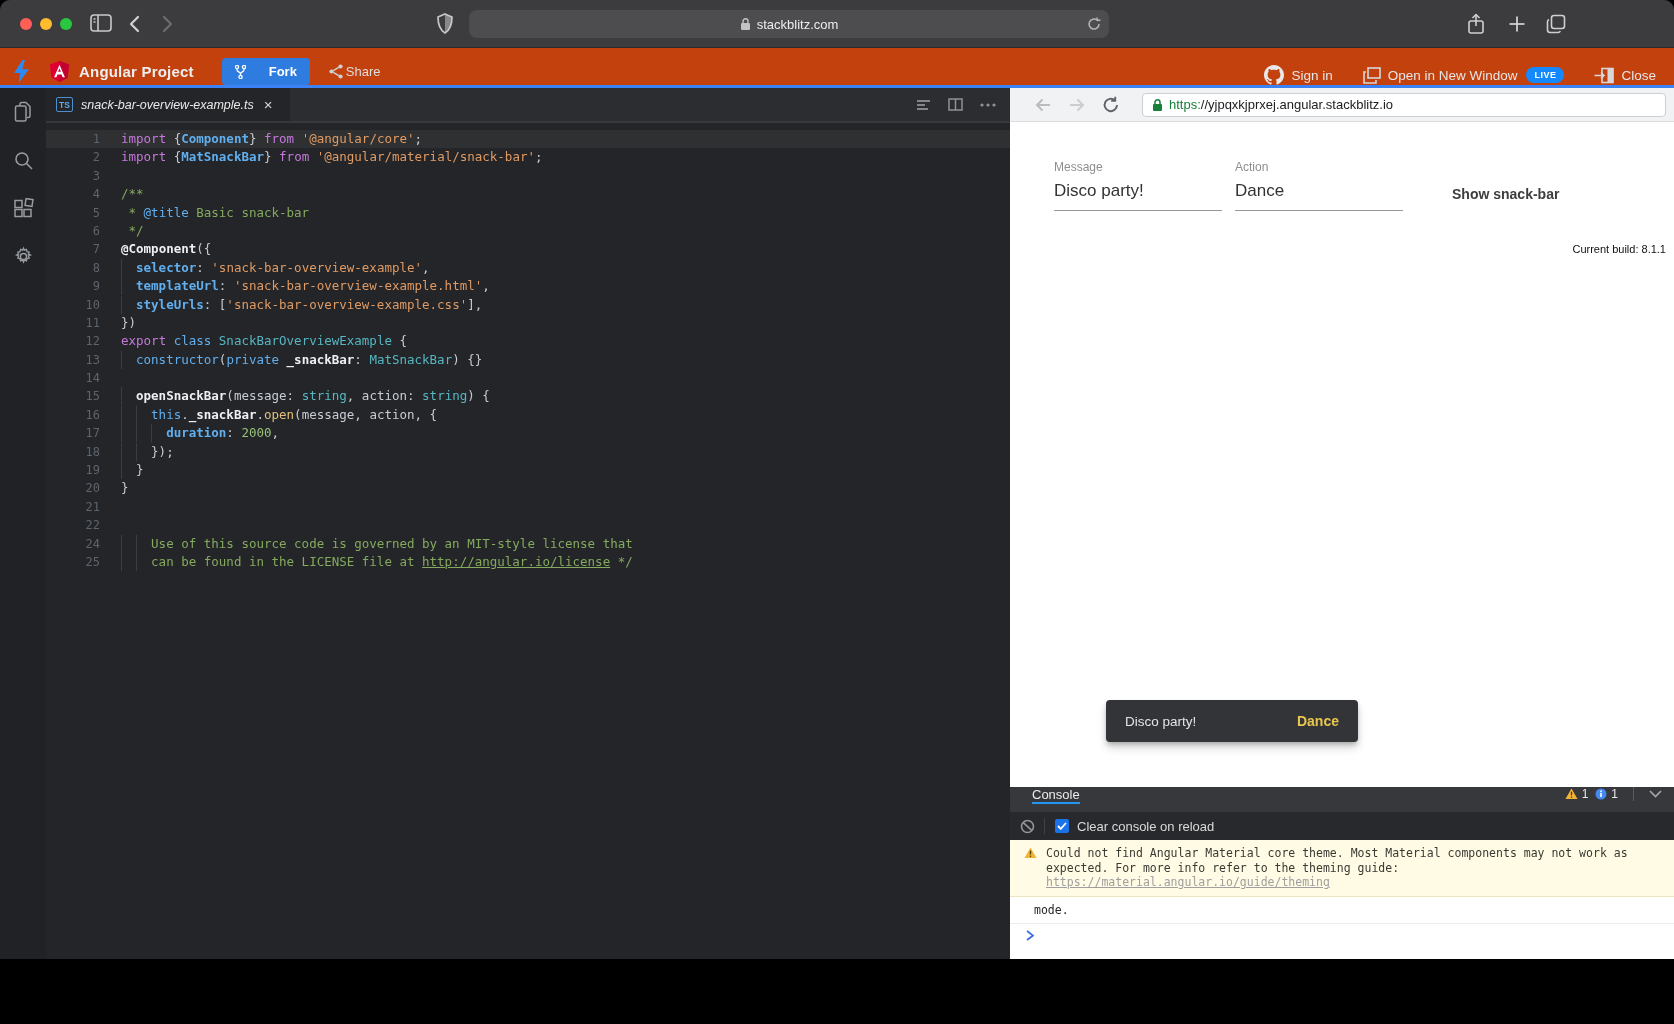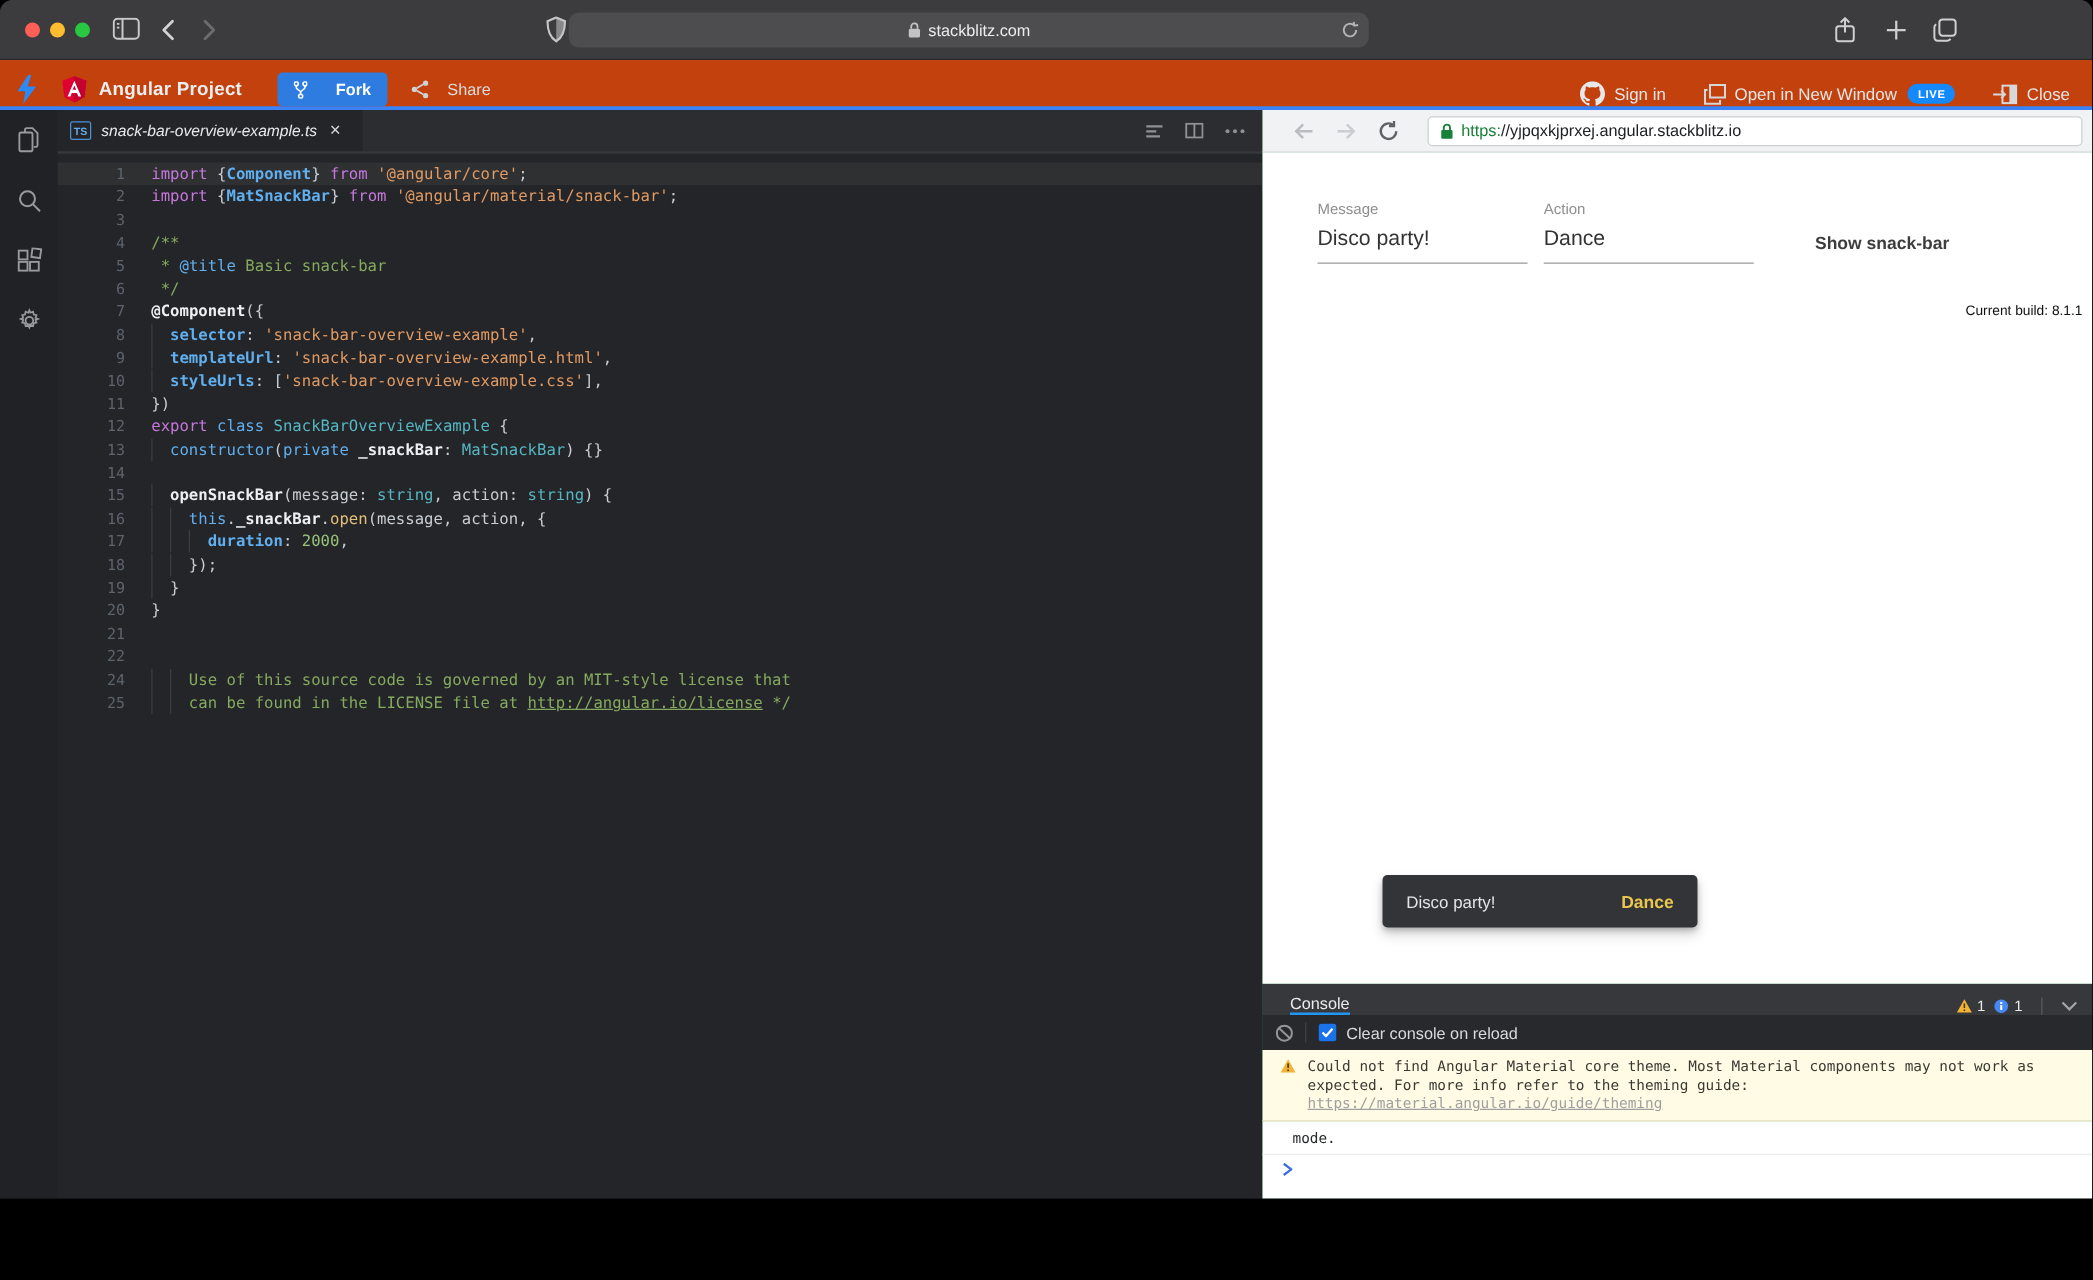--- a/index.html
+++ b/index.html
@@ -7,34 +7,34 @@
   .stage { position:relative; width:1674px; height:1024px; background:#000; overflow:hidden;
            font-family:"Liberation Sans", sans-serif; }
   .window { position:absolute; left:0; top:0; width:1674px; height:959px;
             border-radius:10px 10px 0 0; overflow:hidden; background:#232528; }
 
   
   .safari-bar { position:relative; height:48px; background:#3c3c3e; border-bottom:1px solid #2a2a2c; }
   .tl { position:absolute; top:18px; width:12px; height:12px; border-radius:50%; }
   .tl.red{ left:20px; background:#ff5f57; } .tl.yellow{ left:40px; background:#febc2e; } .tl.green{ left:60px; background:#28c840; }
   .sbar-ic { position:absolute; top:13px; }
-  .url-capsule { position:absolute; left:455px; top:10px; width:640px; height:28px; background:#4d4d50;
+  .url-capsule { position:absolute; left:469px; top:10px; width:640px; height:28px; background:#4d4d50;
                  border-radius:8px; display:flex; align-items:center; justify-content:center; }
   .url-capsule .host { color:#ededee; font-size:13px; margin-left:6px; }
   .cap-refresh { position:absolute; right:7px; top:5px; }
 
   
   .sb-header { height:40px; background:#c2410c; display:flex; align-items:flex-end; border-bottom:3px solid #3b82f6; }
   .sb-left { display:flex; align-items:center; }
   .bolt { margin:0 19px 0 13px; display:flex; }
   .ng-logo { display:flex; margin-right:9px; }
   .proj-title { color:#eceef0; font-size:15px; font-weight:bold; letter-spacing:.2px; }
   .fork-btn { margin-left:28px; height:27px; background:#2e7ce0; border-radius:4px; display:flex; align-items:center;
               padding:0 13px; gap:23px; color:#fff; font-size:13px; font-weight:bold; cursor:pointer; }
-  .share-btn { margin-left:19px; display:flex; align-items:center; gap:15px; color:#dcdee0; font-size:13px; cursor:pointer; }
+  .share-btn { margin-left:19px; display:flex; align-items:center; gap:3px; color:#dcdee0; font-size:13px; cursor:pointer; }
   .sb-right { margin-left:auto; display:flex; align-items:center; gap:30px; margin-right:18px; }
   .hdr-item { display:flex; align-items:center; gap:7px; color:#e4e6e8; font-size:13.5px; cursor:pointer; }
   .live-pill { background:#1389fd; color:#fff; font-size:9px; font-weight:bold; letter-spacing:.5px;
                border-radius:9px; padding:3px 8px; margin-left:2px; }
 
   
   .main { display:flex; height:871px; }
 
   .rail { width:46px; background:#212225; display:flex; flex-direction:column; align-items:center; padding-top:10px; gap:20px; }
   .rail-btn { width:28px; height:28px; display:flex; align-items:center; justify-content:center; cursor:pointer; }
@@ -80,21 +80,21 @@
               background:none; border:none; font-family:"Liberation Sans", sans-serif; }
   .build { position:absolute; top:121px; right:8px; font-size:11px; color:#111; }
   .snackbar { position:absolute; left:96px; top:578px; width:252px; height:42px; background:#333437; border-radius:4px;
               box-shadow:0 3px 5px -1px rgba(0,0,0,.25), 0 6px 10px rgba(0,0,0,.15);
               display:flex; align-items:center; justify-content:space-between; padding:0 19px; }
   .sb-msg { color:#e3e4e6; font-size:13.5px; }
   .sb-action { color:#e9c64d; font-size:14px; font-weight:bold; cursor:pointer; }
 
   
   .console { height:172px; display:flex; flex-direction:column; font-family:"DejaVu Sans Mono", monospace; }
-  .chead { height:25px; background:#36383b; display:flex; align-items:flex-end; padding:0 12px 0 22px; }
+  .chead { height:25px; background:#36383b; display:flex; align-items:flex-start; padding:0 12px 0 22px; }
   .console-tab { display:flex; align-items:center; border-bottom:2px solid #2196f3; color:#ebebeb;
                  font-size:13px; font-family:"Liberation Sans", sans-serif; cursor:pointer; }
   .chead-right { margin-left:auto; display:flex; align-items:center; gap:7px; }
   .badge { display:flex; align-items:center; gap:4px; color:#e8e8e8; font-size:12px; font-family:"Liberation Sans", sans-serif; }
   .vsep { width:1px; height:14px; background:#5a5a5c; margin:0 8px; }
   .ctools { height:28px; background:#27292c; display:flex; align-items:center; padding:0 10px; }
   .tools-sep { width:1px; height:16px; background:#3e4043; margin:0 10px 0 9px; }
   .checkbox { width:14px; height:14px; background:#1a73e8; border-radius:2px; display:flex; align-items:center; justify-content:center; cursor:pointer; }
   .clear-label { color:#dadada; font-size:13px; font-family:"Liberation Sans", sans-serif; margin-left:8px; }
   .cwarn { background:#fffbe5; border-bottom:1px solid #ece5bd; padding:6px 10px 6px 14px; display:flex; gap:9px; }

